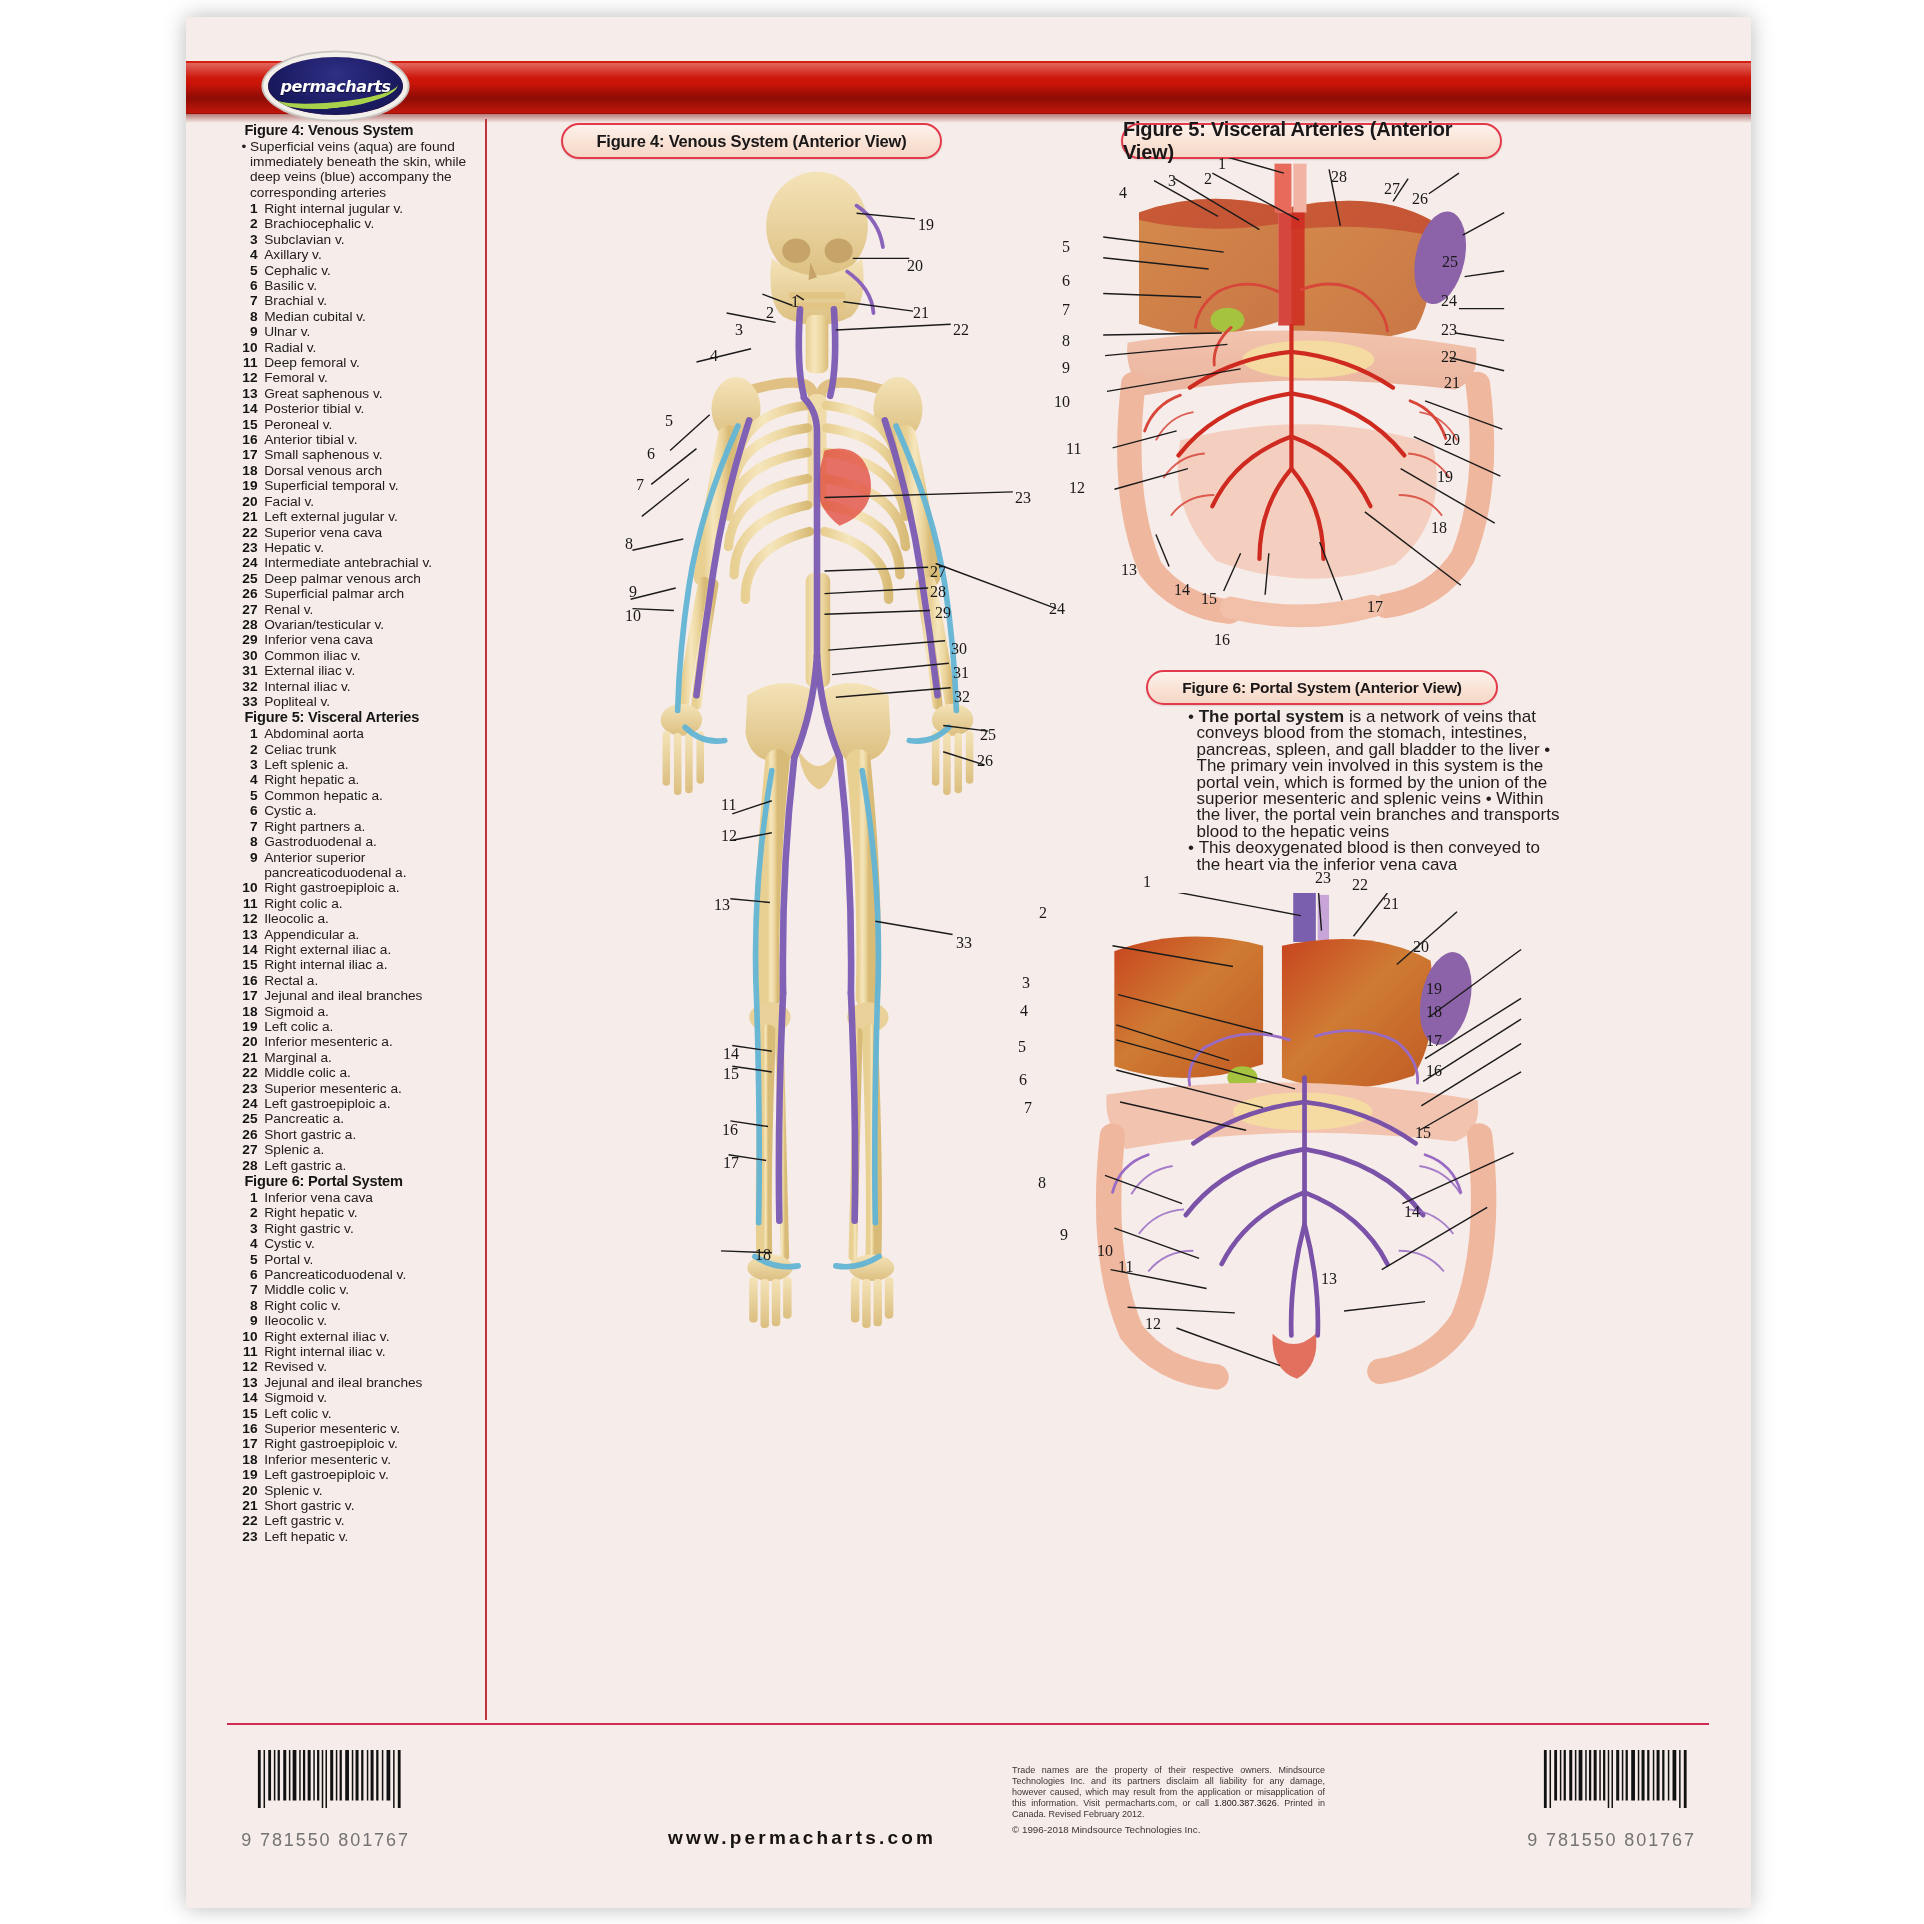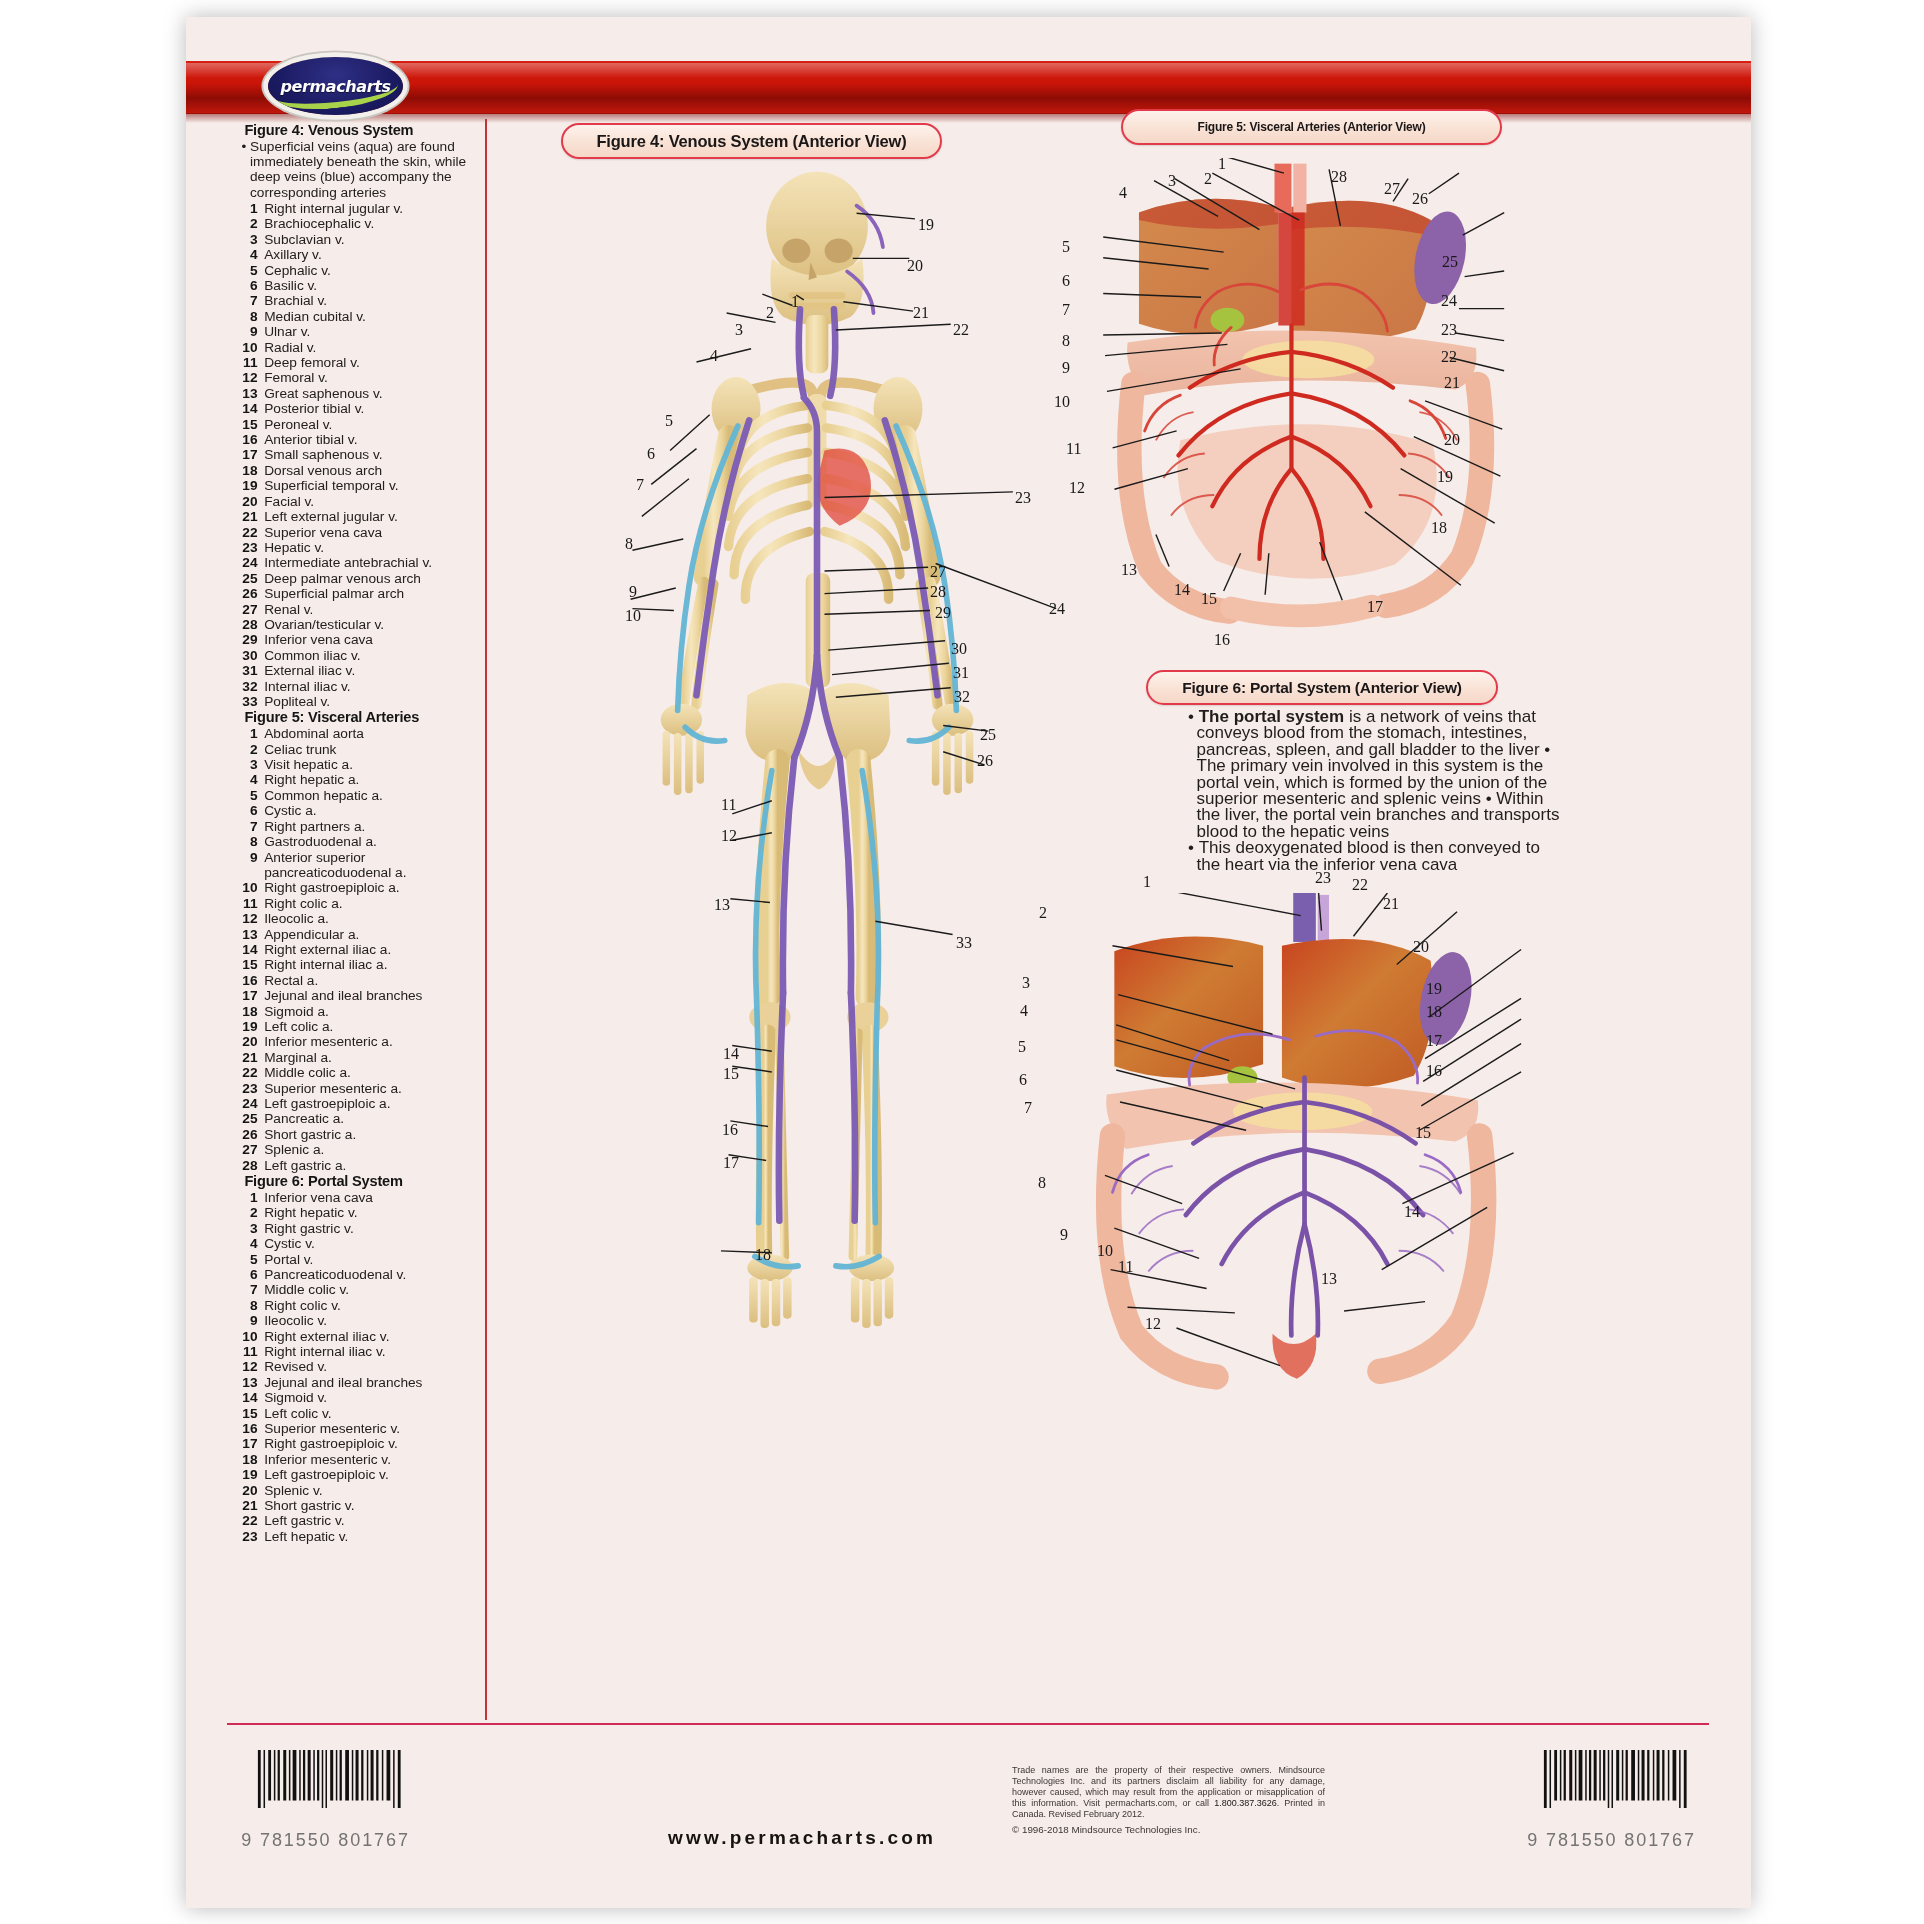--- a/index.html
+++ b/index.html
@@ -288,21 +288,21 @@
           <li>
             <span class="n">1</span>
             <span class="t">Abdominal aorta</span>
           </li>
           <li>
             <span class="n">2</span>
             <span class="t">Celiac trunk</span>
           </li>
           <li>
             <span class="n">3</span>
-            <span class="t">Visit hepatic a.</span>
+            <span class="t">Left splenic a.</span>
           </li>
           <li>
             <span class="n">4</span>
             <span class="t">Right hepatic a.</span>
           </li>
           <li>
             <span class="n">5</span>
             <span class="t">Common hepatic a.</span>
           </li>
           <li>
@@ -702,21 +702,21 @@
       <div class="leadnum" style="left: 791px; top: 735px;">26</div>
       <div class="leadnum" style="left: 744px; top: 546px;">27</div>
       <div class="leadnum" style="left: 744px; top: 566px;">28</div>
       <div class="leadnum" style="left: 749px; top: 587px;">29</div>
       <div class="leadnum" style="left: 765px; top: 623px;">30</div>
       <div class="leadnum" style="left: 767px; top: 647px;">31</div>
       <div class="leadnum" style="left: 768px; top: 671px;">32</div>
       <div class="leadnum" style="left: 770px; top: 917px;">33</div>
     </div>
 
-  <div class="pill" style="left:935px;top:92px;width:377px;height:32px;font-size:12px;">
+  <div class="pill" style="left:935px;top:106px;width:377px;height:32px;font-size:20px;">
     <span>Figure 5: Visceral Arteries (Anterior View)</span>
   </div>
 
   <div class="art" style="left:904px;top:141px;width:433px;height:480px;">
     <svg viewBox="0 0 460 510" width="433" height="480">
       <defs>
         <linearGradient id="liverA" x1="0" y1="0" x2="1" y2="1">
           <stop offset="0%" stop-color="#d48a4c"></stop>
             <stop offset="50%" stop-color="#cf8048"></stop>
           <stop offset="100%" stop-color="#c97746"></stop>

